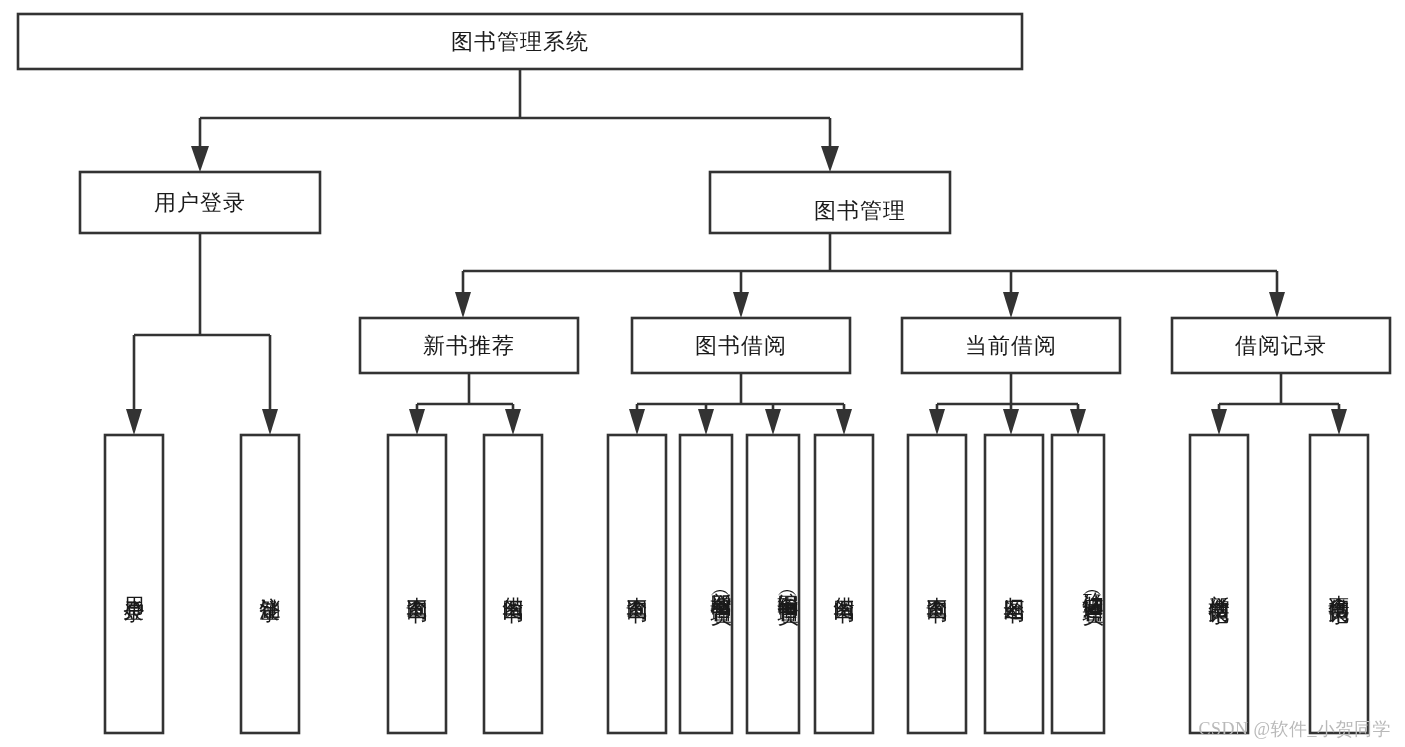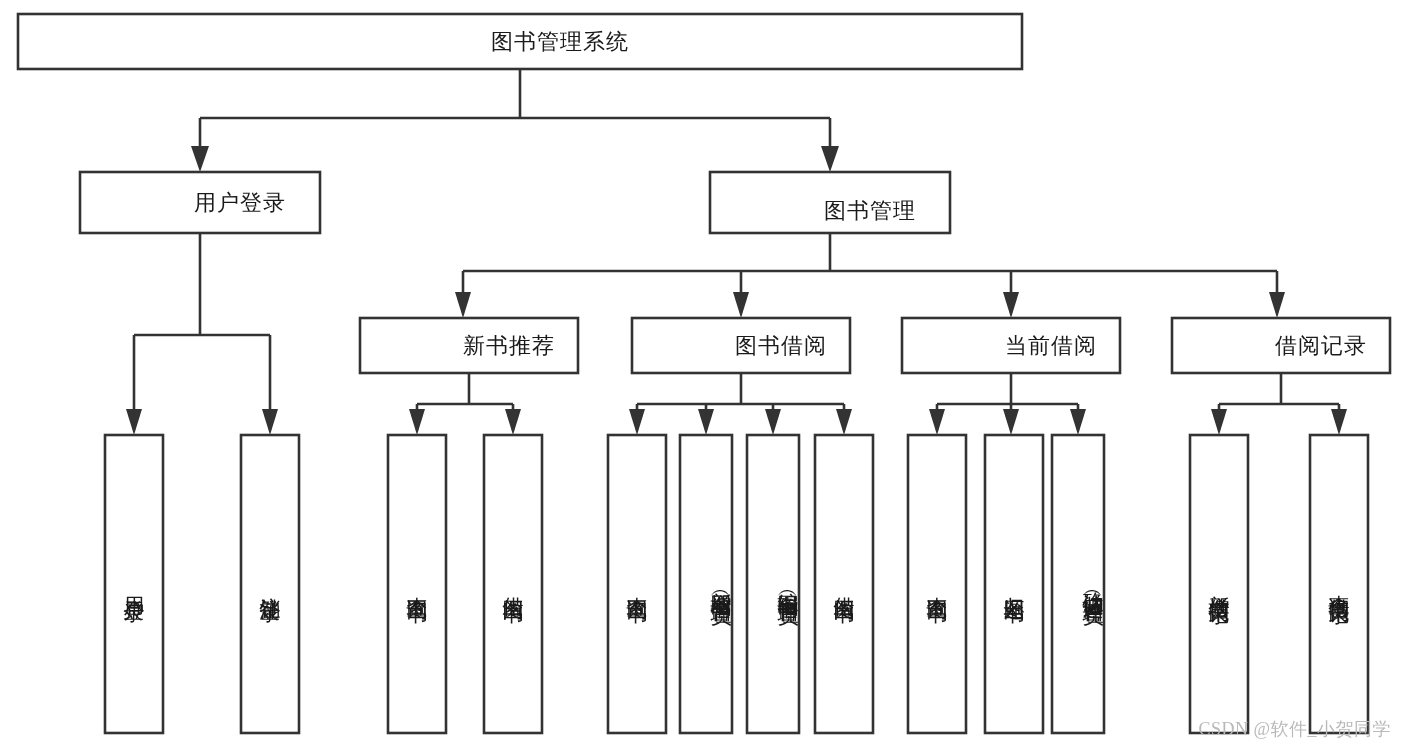--- a/index.html
+++ b/index.html
@@ -66,21 +66,20 @@
     position: absolute;
     display: flex;
     align-items: center;
     justify-content: center;
     font-family: "DejaVu Sans", "Liberation Sans", sans-serif;
     font-size: 22px;
     color: #1a1a1a;
     letter-spacing: 1px;
     white-space: nowrap;
     pointer-events: none;
-    padding-left: 40px;
   }
   .watermark {
     position: absolute;
     right: 14px;
     bottom: 6px;
     font-family: Liberation Serif, serif;
     font-size: 18px;
     color: #b9b9b9;
     letter-spacing: 0.5px;
     white-space: nowrap;
@@ -186,21 +185,21 @@
   </svg>
 
   <div class="node-label-wrap" style="left:18px; top:14px; width:1004px; height:55px;">
     <span>图书管理系统</span>
   </div>
 
   <div class="node-label-wrap" style="left:80px; top:172px; width:240px; height:61px;">
     <span>用户登录</span>
   </div>
 
-  <div class="node-label-wrap" style="left:710px; top:172px; width:240px; height:77px;">
+  <div class="node-label-wrap" style="left:740px; top:172px; width:240px; height:77px;">
     <span>图书管理</span>
   </div>
 
   <div class="node-label-wrap" style="left:632px; top:318px; width:218px; height:55px;">
     <span>图书借阅</span>
   </div>
 
   <div class="node-label-wrap" style="left:360px; top:318px; width:218px; height:55px;">
     <span>新书推荐</span>
   </div>

